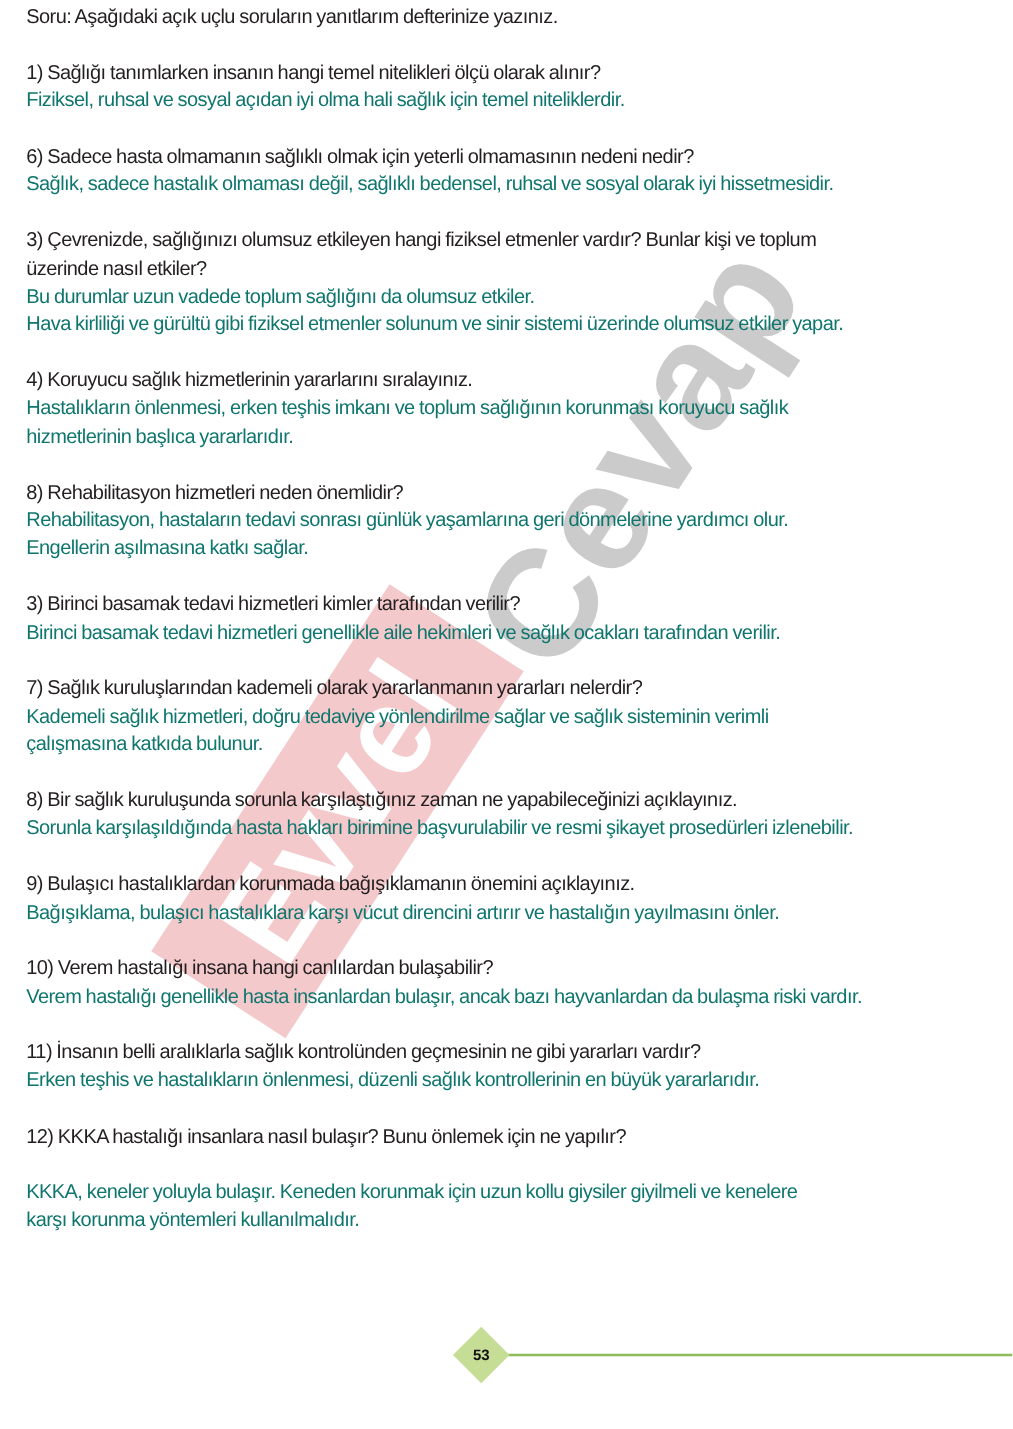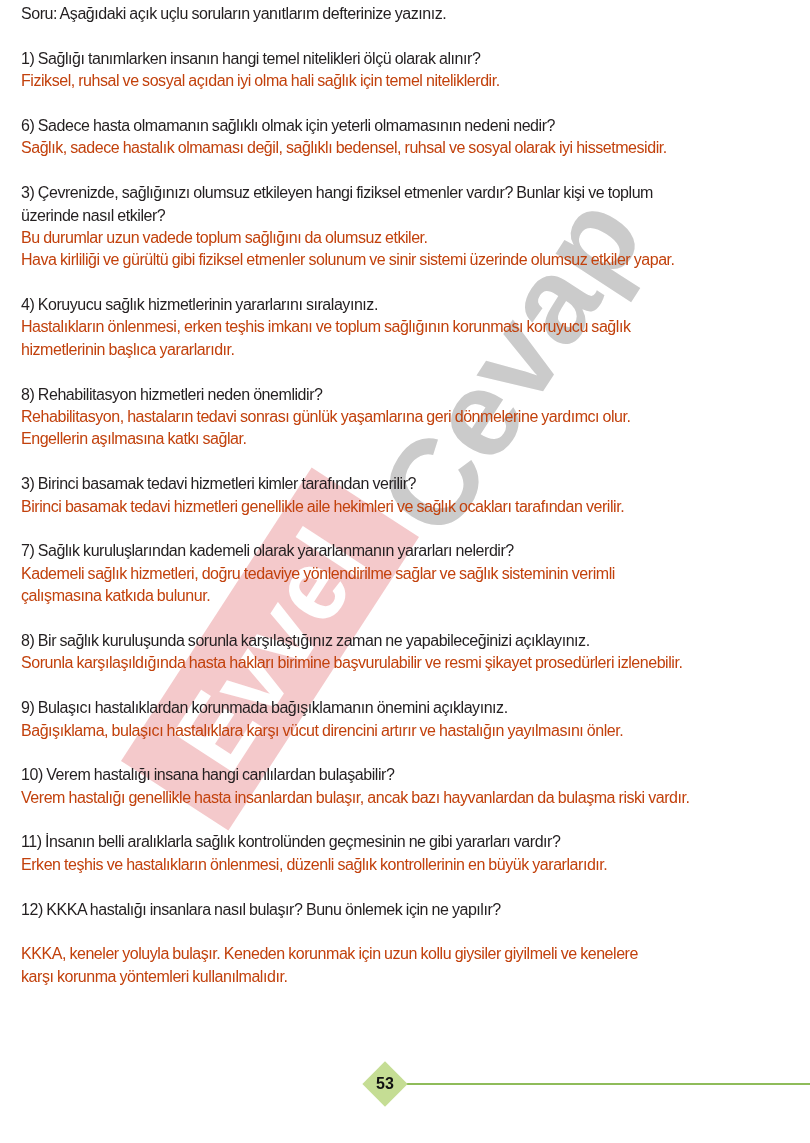--- a/index.html
+++ b/index.html
@@ -72,21 +72,21 @@
       z-index: 1;
       font-size: 16px;
       line-height: 22.4px;
       letter-spacing: -0.45px;
       word-spacing: -0.5px;
       white-space: nowrap;
     }
     .line { display: block; height: 22.4px; }
     .blank { display: block; height: 22.4px; }
     .q { color: #231f20; }
-    .a { color: #c2410c; }
+    .a { color: #0f766e; }
 
     
     .footer-line {
       position: absolute;
       left: 406px;
       top: 1083px;
       width: 404px;
       height: 2px;
       background: #8fbc5a;
       z-index: 1;
@@ -103,21 +103,21 @@
     }
     .page-number {
       position: absolute;
       left: 365px;
       top: 1076px;
       width: 40px;
       height: 16px;
       text-align: center;
       font-family: "Liberation Sans", sans-serif;
       font-weight: bold;
-      font-size: 16px;
+      font-size: 12px;
       line-height: 16px;
       color: #111111;
       z-index: 3;
     }
   </style>
 </head>
 <body>
 
 <div class="wm-layer">
   <div class="wm-band">

